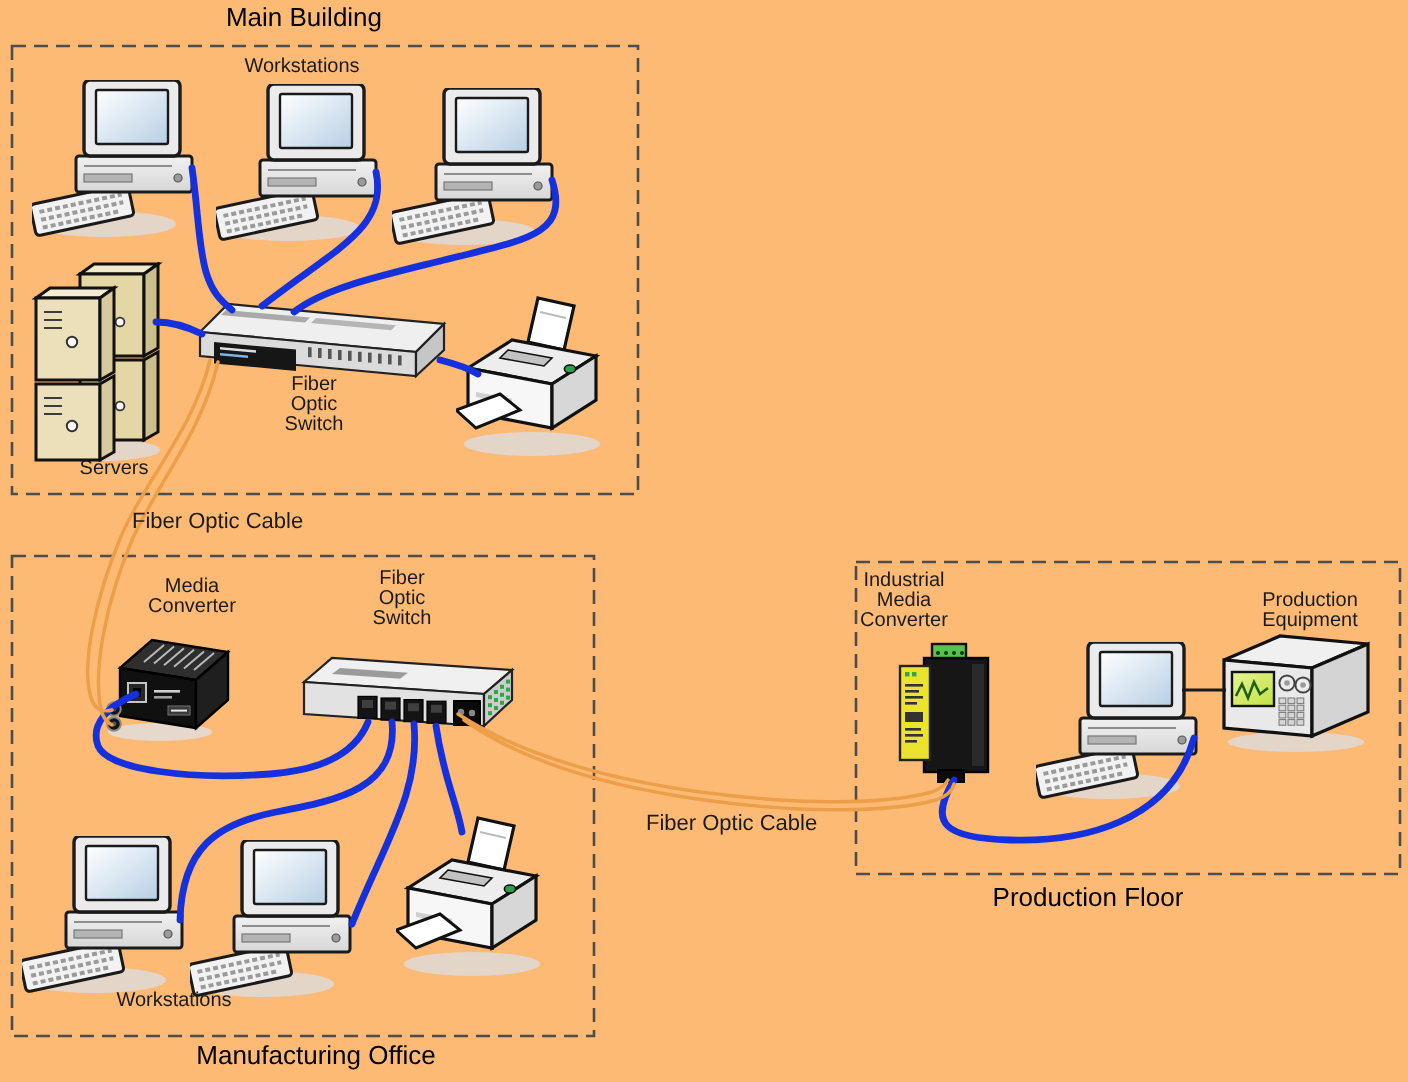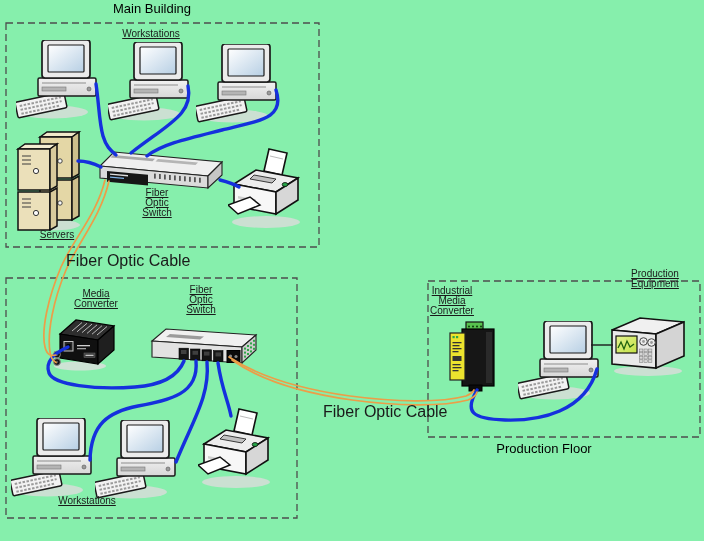--- a/index.html
+++ b/index.html
@@ -1,22 +1,22 @@
 <!DOCTYPE html>
 <html style="--ethernet-cable-blue: #1530dd; --fiber-cable-orange: #ec9e48; --equipment-cable-black: #1a1a1a; --zone-border: #4d4d4d; --server-beige: #ebe0ba; --converter-yellow: #ece32e; --led-green: #2fa648; --screen-green: #c3e145;"><head>
 <meta charset="utf-8">
 <style>
   html,body{margin:0;padding:0;background:#fff;}
-  .canvas{position:relative;width:704px;height:541px;background:#86efac;
+  .canvas{position:relative;width:704px;height:541px;background:#fdba74;
           font-family:"Liberation Sans",sans-serif;overflow:hidden;}
   .layer{position:absolute;left:0;top:0;width:704px;height:541px;pointer-events:none;}
   svg.icon{position:absolute;overflow:visible;}
   .lbl{position:absolute;font-size:10px;line-height:10px;color:#1a1a1a;
-       white-space:pre-line;text-align:center;transform:translateX(-50%);text-decoration:underline;}
-  .lbl-left{position:absolute;font-size:16px;line-height:10px;color:#1a1a1a;white-space:nowrap;}
+       white-space:pre-line;text-align:center;transform:translateX(-50%);}
+  .lbl-left{position:absolute;font-size:11px;line-height:10px;color:#1a1a1a;white-space:nowrap;}
   .zone-title{position:absolute;font-size:13px;line-height:14px;color:#000;
               white-space:nowrap;transform:translateX(-50%);}
   .defs-svg{position:absolute;width:0;height:0;}
 </style>
 </head>
 <body>
 
 <div class="canvas">
 
   <svg class="defs-svg" aria-hidden="true">
@@ -316,22 +316,23 @@
 Optic
 Switch</div>
   <div class="lbl-left" style="left:66px;top:256px">Fiber Optic Cable</div>
 
   <div class="lbl" style="left:96px;top:289px">Media
 Converter</div>
   <div class="lbl" style="left:201px;top:285px">Fiber
 Optic
 Switch</div>
   <div class="lbl" style="left:87px;top:496px">Workstations</div>
+  <div class="zone-title" style="left:158px;top:521px">Manufacturing Office</div>
   <div class="lbl-left" style="left:323px;top:407px">Fiber Optic Cable</div>
 
   <div class="lbl" style="left:452px;top:286px">Industrial
 Media
 Converter</div>
-  <div class="lbl" style="left:655px;top:269px">Production
+  <div class="lbl" style="left:655px;top:296px">Production
 Equipment</div>
   <div class="zone-title" style="left:544px;top:442px">Production Floor</div>
 
 </div>
 
 </body></html>

